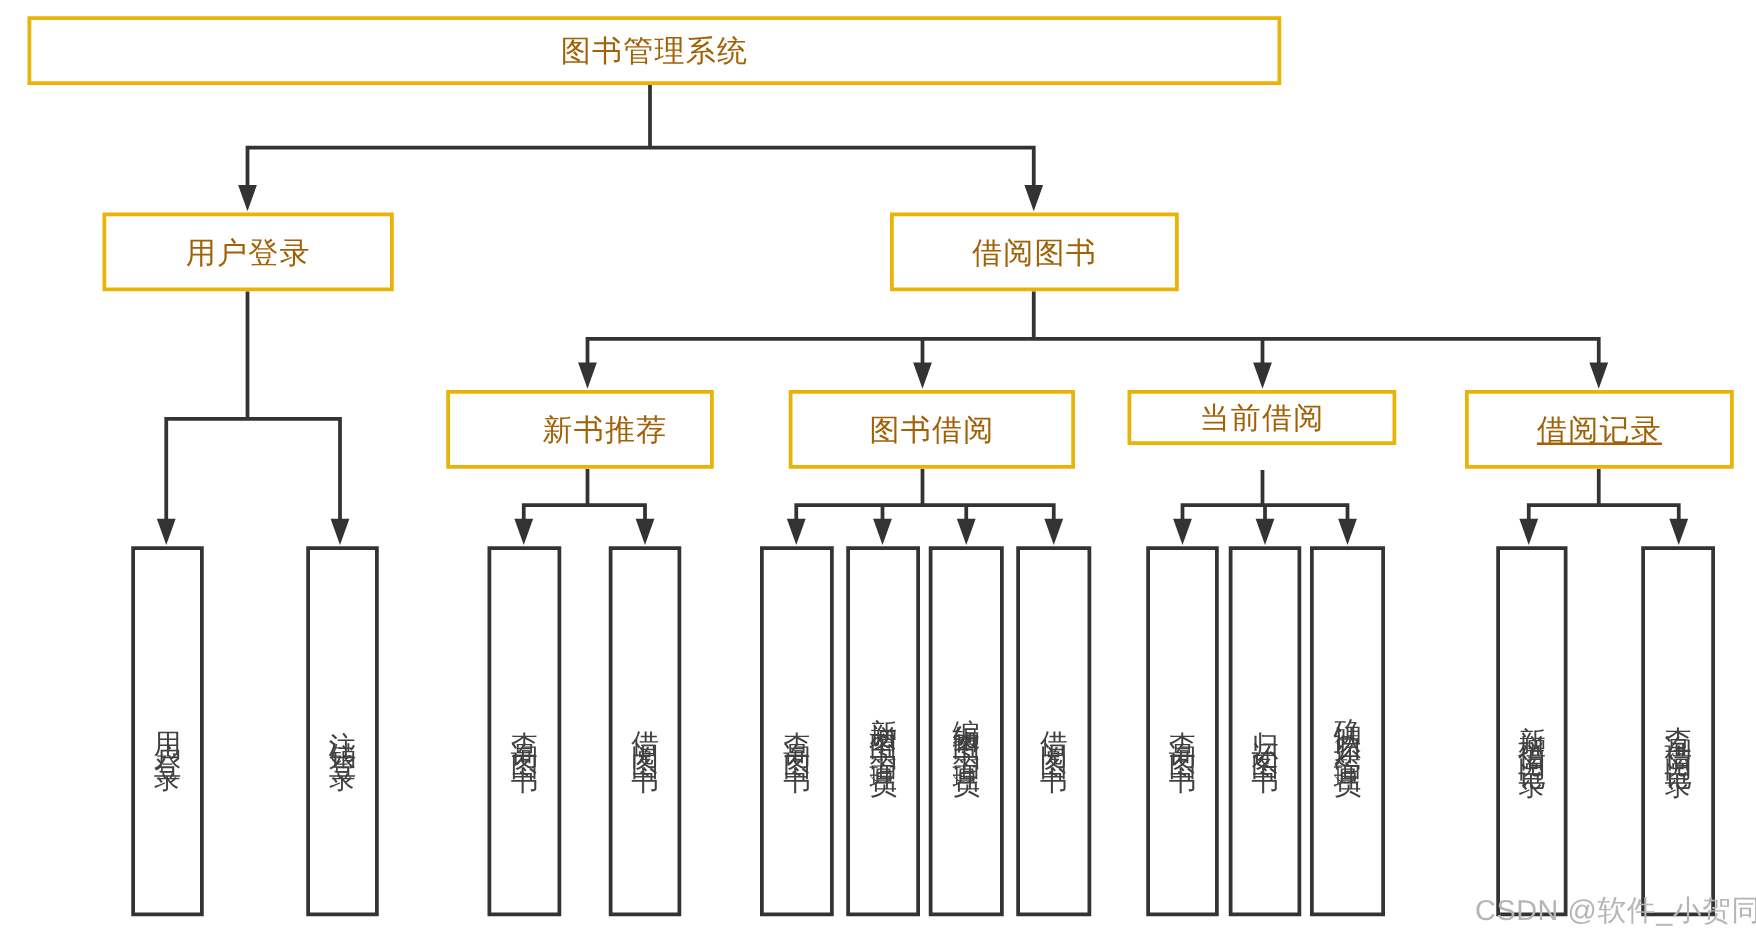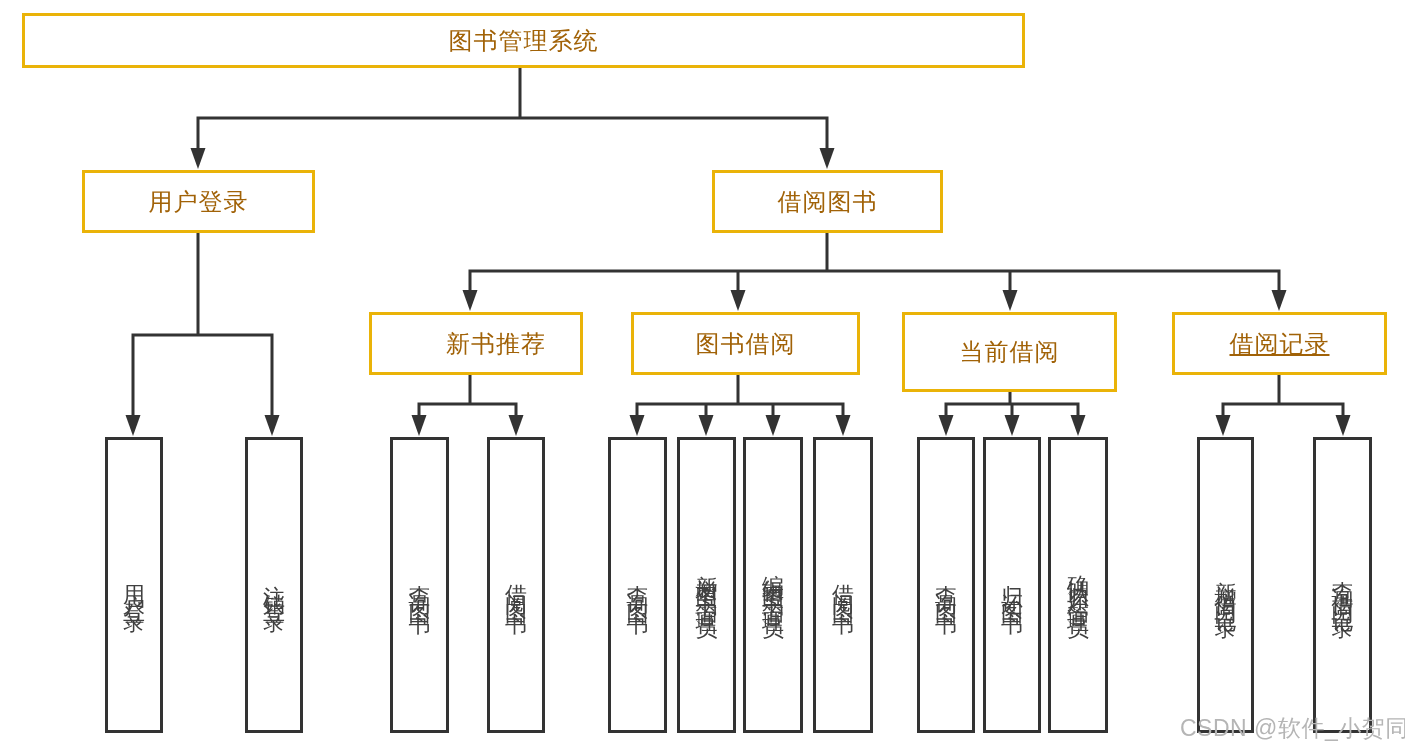--- a/index.html
+++ b/index.html
@@ -82,23 +82,23 @@
       <path d="M1223,436 l-7.5,-21 h15 z"></path>
       <path d="M1343,436 l-7.5,-21 h15 z"></path>
     </g>
   </svg>
 
   <div class="hbox" style="left:22px;top:13px;width:1003px;height:55px;">图书管理系统</div>
 
   <div class="hbox" style="left:82px;top:170px;width:233px;height:63px;">用户登录</div>
   <div class="hbox" style="left:712px;top:170px;width:231px;height:63px;">借阅图书</div>
 
-  <div class="hbox" style="left:369px;top:312px;width:214px;height:63px;padding-left:40px;">新书推荐</div>
+  <div class="hbox" style="left:357px;top:312px;width:214px;height:63px;padding-left:40px;">新书推荐</div>
   <div class="hbox" style="left:631px;top:312px;width:229px;height:63px;">图书借阅</div>
-  <div class="hbox" style="left:902px;top:312px;width:215px;height:80px;">当前借阅</div>
+  <div class="hbox" style="left:902px;top:312px;width:215px;height:44px;">当前借阅</div>
   <div class="hbox" style="left:1172px;top:312px;width:215px;height:63px;text-decoration:underline;">借阅记录</div>
 
   <div class="vbox" style="left:105px;width:58px;">用户登录</div>
   <div class="vbox" style="left:245px;width:58px;">注销登录</div>
 
   <div class="vbox" style="left:390px;width:59px;">查询图书</div>
   <div class="vbox" style="left:487px;width:58px;">借阅图书</div>
 
   <div class="vbox" style="left:608px;width:59px;">查询图书</div>
   <div class="vbox" style="left:677px;width:59px;letter-spacing:0.28em;">新增图书（管理员）</div>

